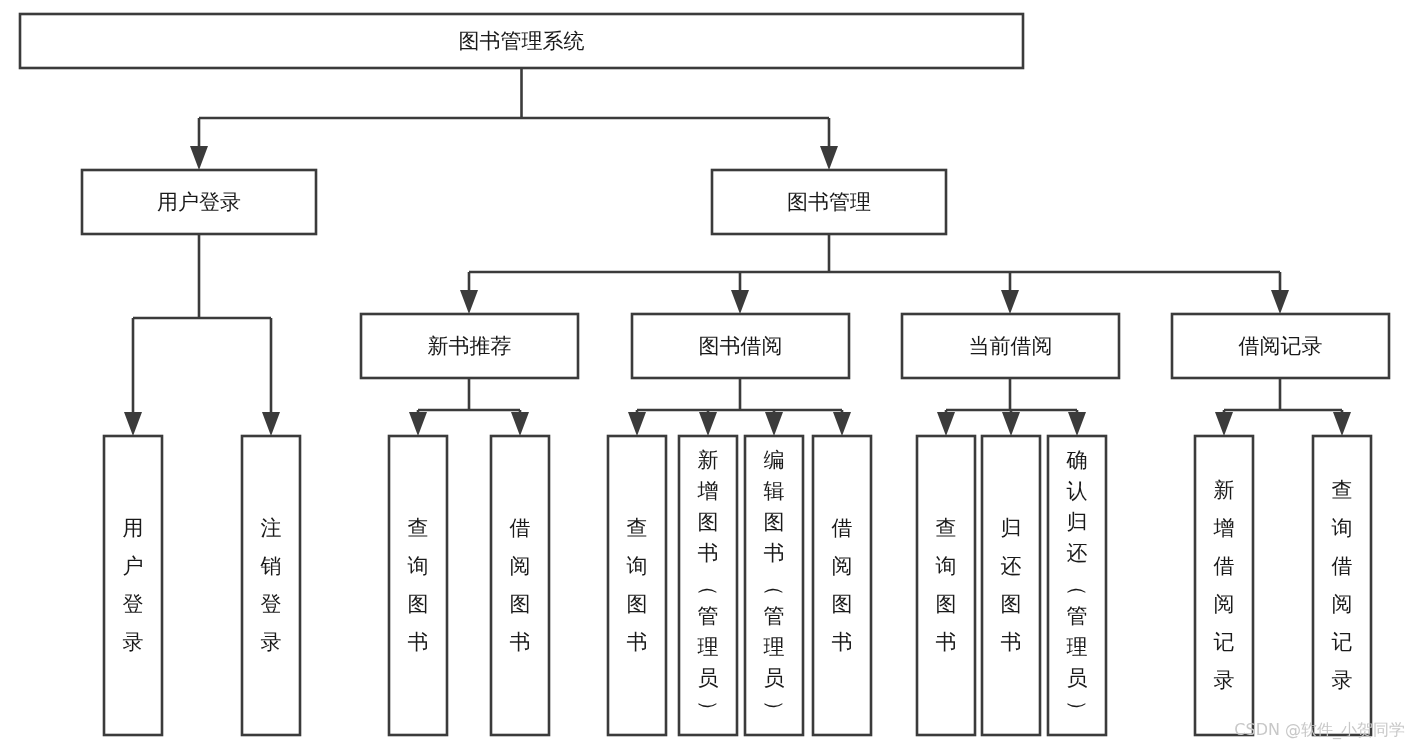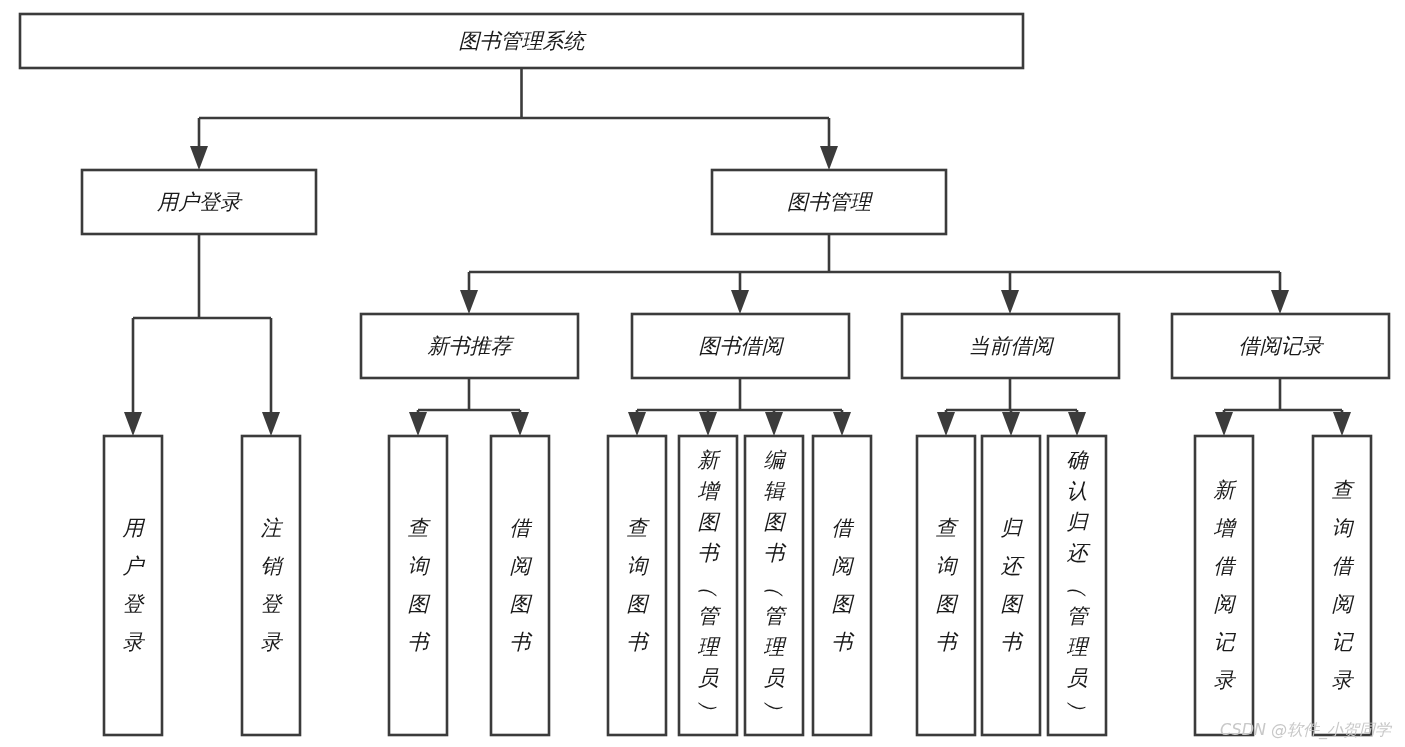--- a/index.html
+++ b/index.html
@@ -11,21 +11,20 @@
     width: 1405px;
     height: 747px;
     font-family: "DejaVu Sans", "Liberation Sans", sans-serif;
     overflow: hidden;
   }
   #diagram-root {
     position: relative;
     width: 1405px;
     height: 747px;
     background: #ffffff;
-    font-style: italic;
   }
   svg#flow-svg {
     position: absolute;
     left: 0;
     top: 0;
     width: 1405px;
     height: 747px;
   }
   .node-box {
     fill: #ffffff;
@@ -50,21 +49,21 @@
   }
   .label-h {
     font-size: 21px;
   }
   .label-v {
     font-size: 21px;
     letter-spacing: 0px;
   }
   .watermark {
     position: absolute;
-    right: 14px;
+    right: 0;
     bottom: 6px;
     font-size: 16px;
     color: #c8c8c8;
     font-family: "DejaVu Sans", "Liberation Sans", sans-serif;
     white-space: nowrap;
     user-select: none;
   }
 </style>
 </head>
 <body>

